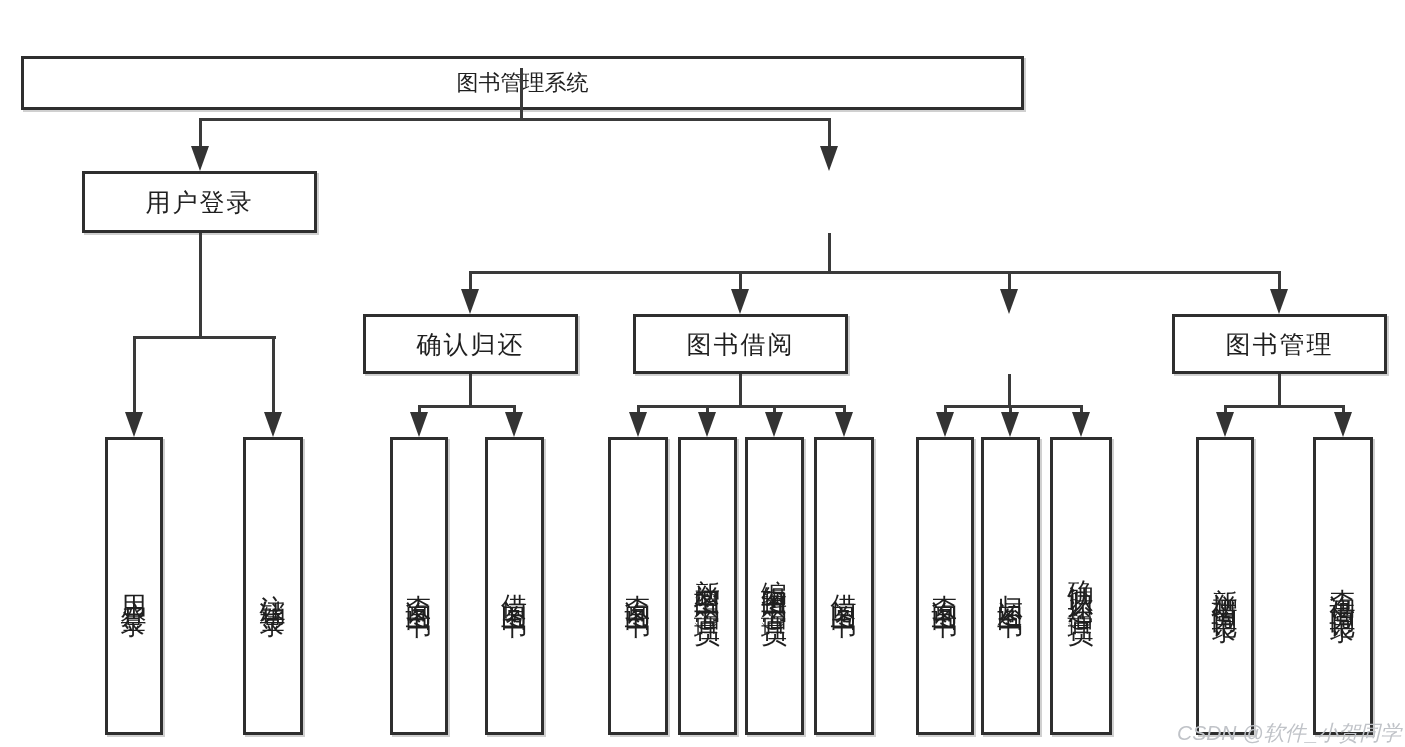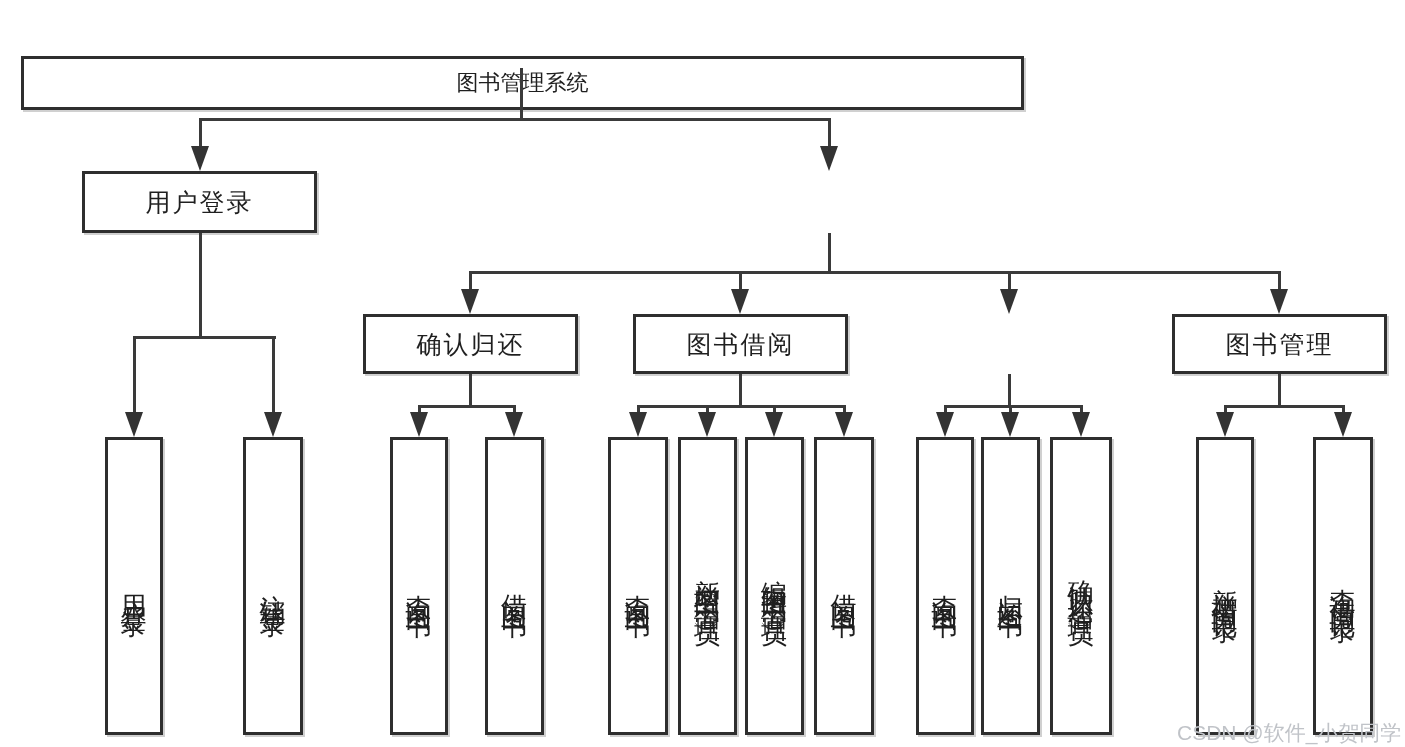--- a/index.html
+++ b/index.html
@@ -37,20 +37,21 @@
     border-left:9px solid transparent;
     border-right:9px solid transparent;
     border-top:25px solid #333333;
   }
   .watermark{
     position:absolute;
     left:1177px;top:719px;
     font-size:21px;
     color:#c0c3c8;
     white-space:nowrap;
+    font-style:italic;
   }
 </style>
 </head>
 <body>
 
 <div class="canvas">
 
   <div class="node root" style="left:21px;top:14px;width:1003px;height:54px;">图书管理系统</div>
 
   <div class="node hnode" style="left:82px;top:171px;width:235px;height:62px;">用户登录</div>

